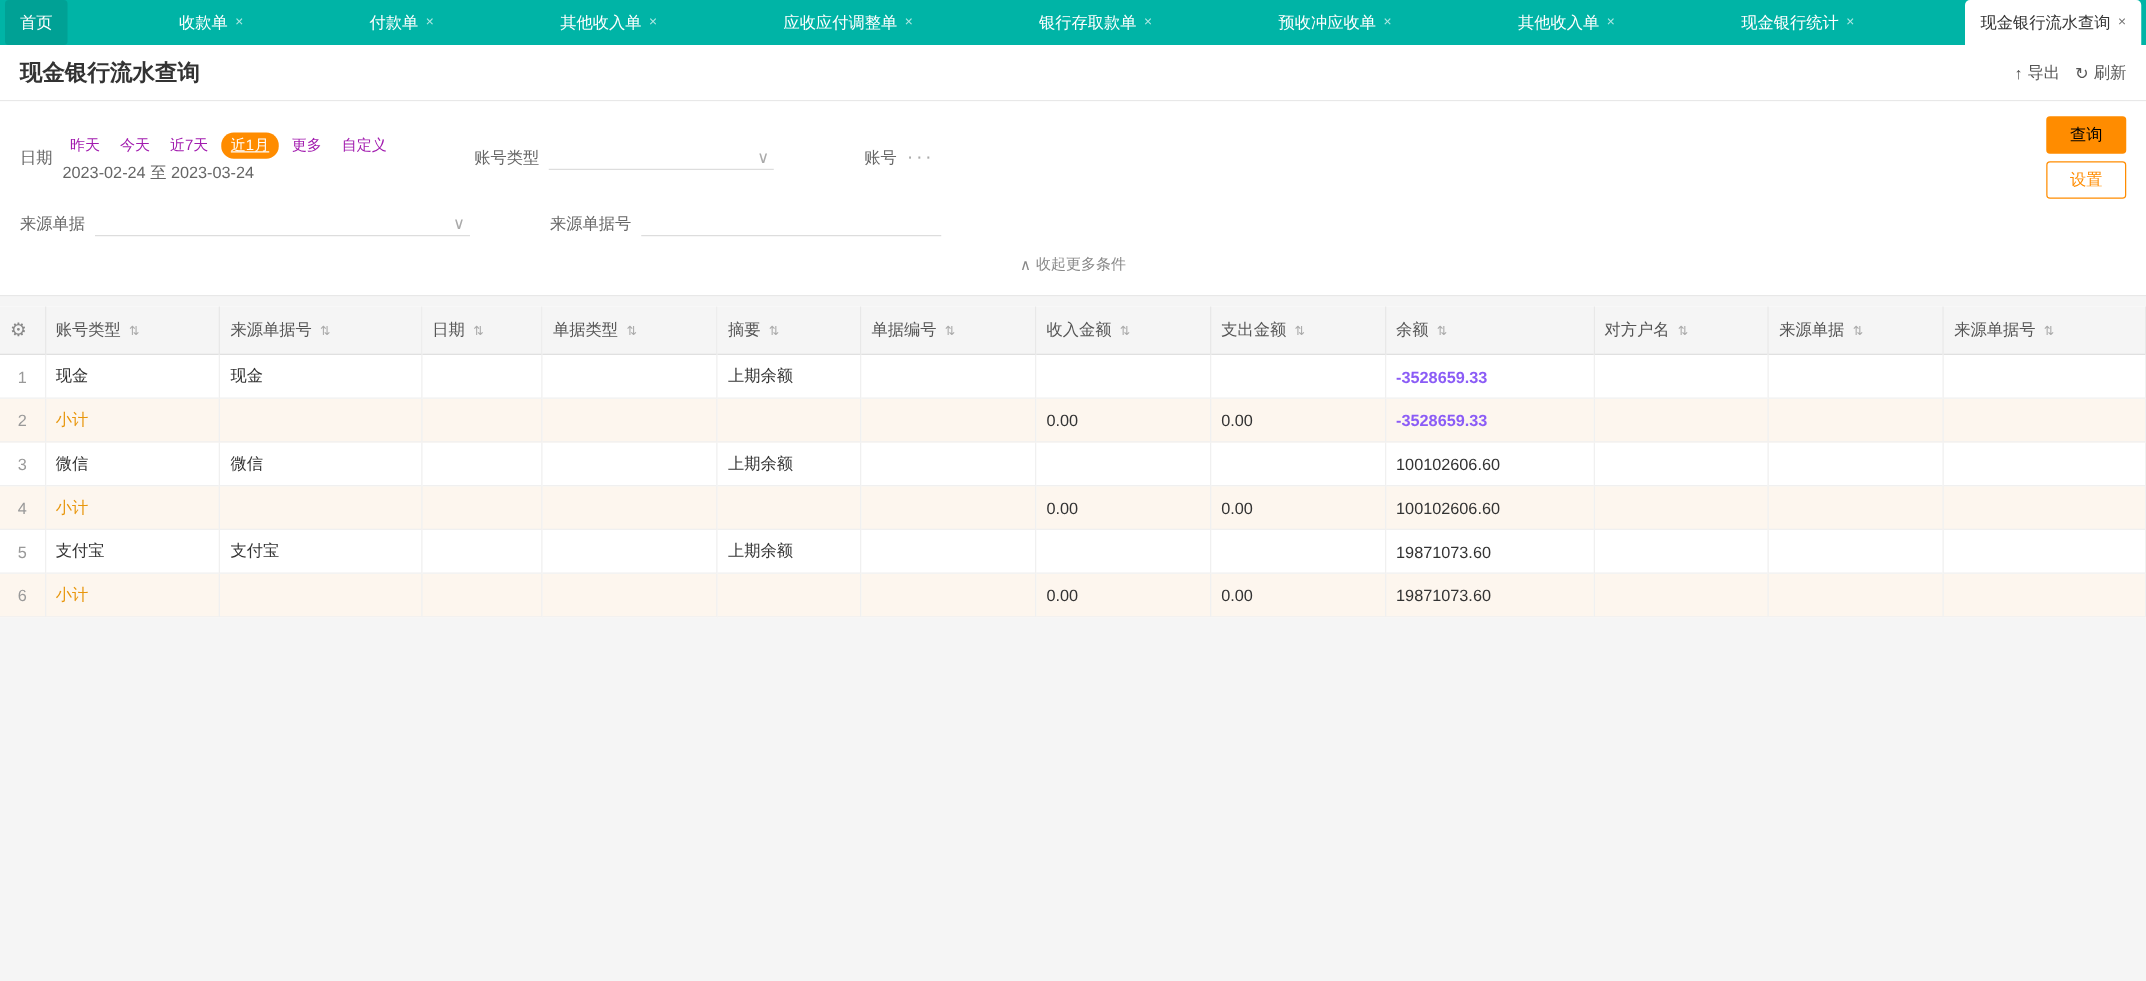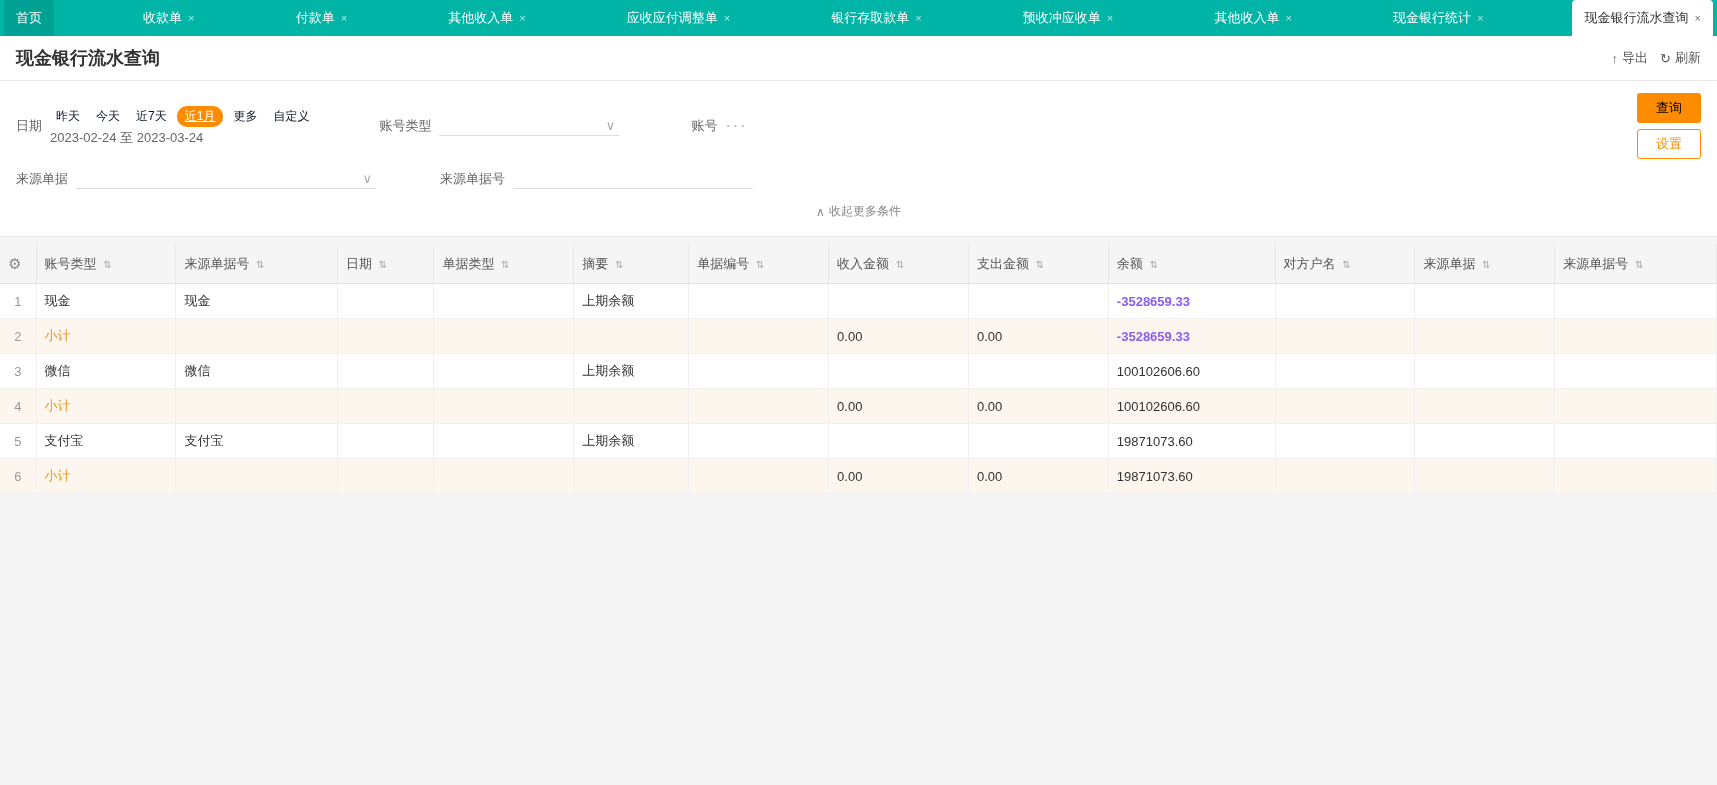--- a/index.html
+++ b/index.html
@@ -92,21 +92,21 @@
     }
     .date-shortcuts {
       display: flex;
       gap: 4px;
       align-items: center;
     }
     .date-btn {
       padding: 2px 6px;
       cursor: pointer;
       font-size: 12px;
-      color: #0f172a;
+      color: #a21caf;
       border-radius: 3px;
     }
     .date-btn.active {
       background: #ff8c00;
       color: #fff;
       border-radius: 10px;
       padding: 2px 8px;
       text-decoration: underline;
     }
     .date-range {

